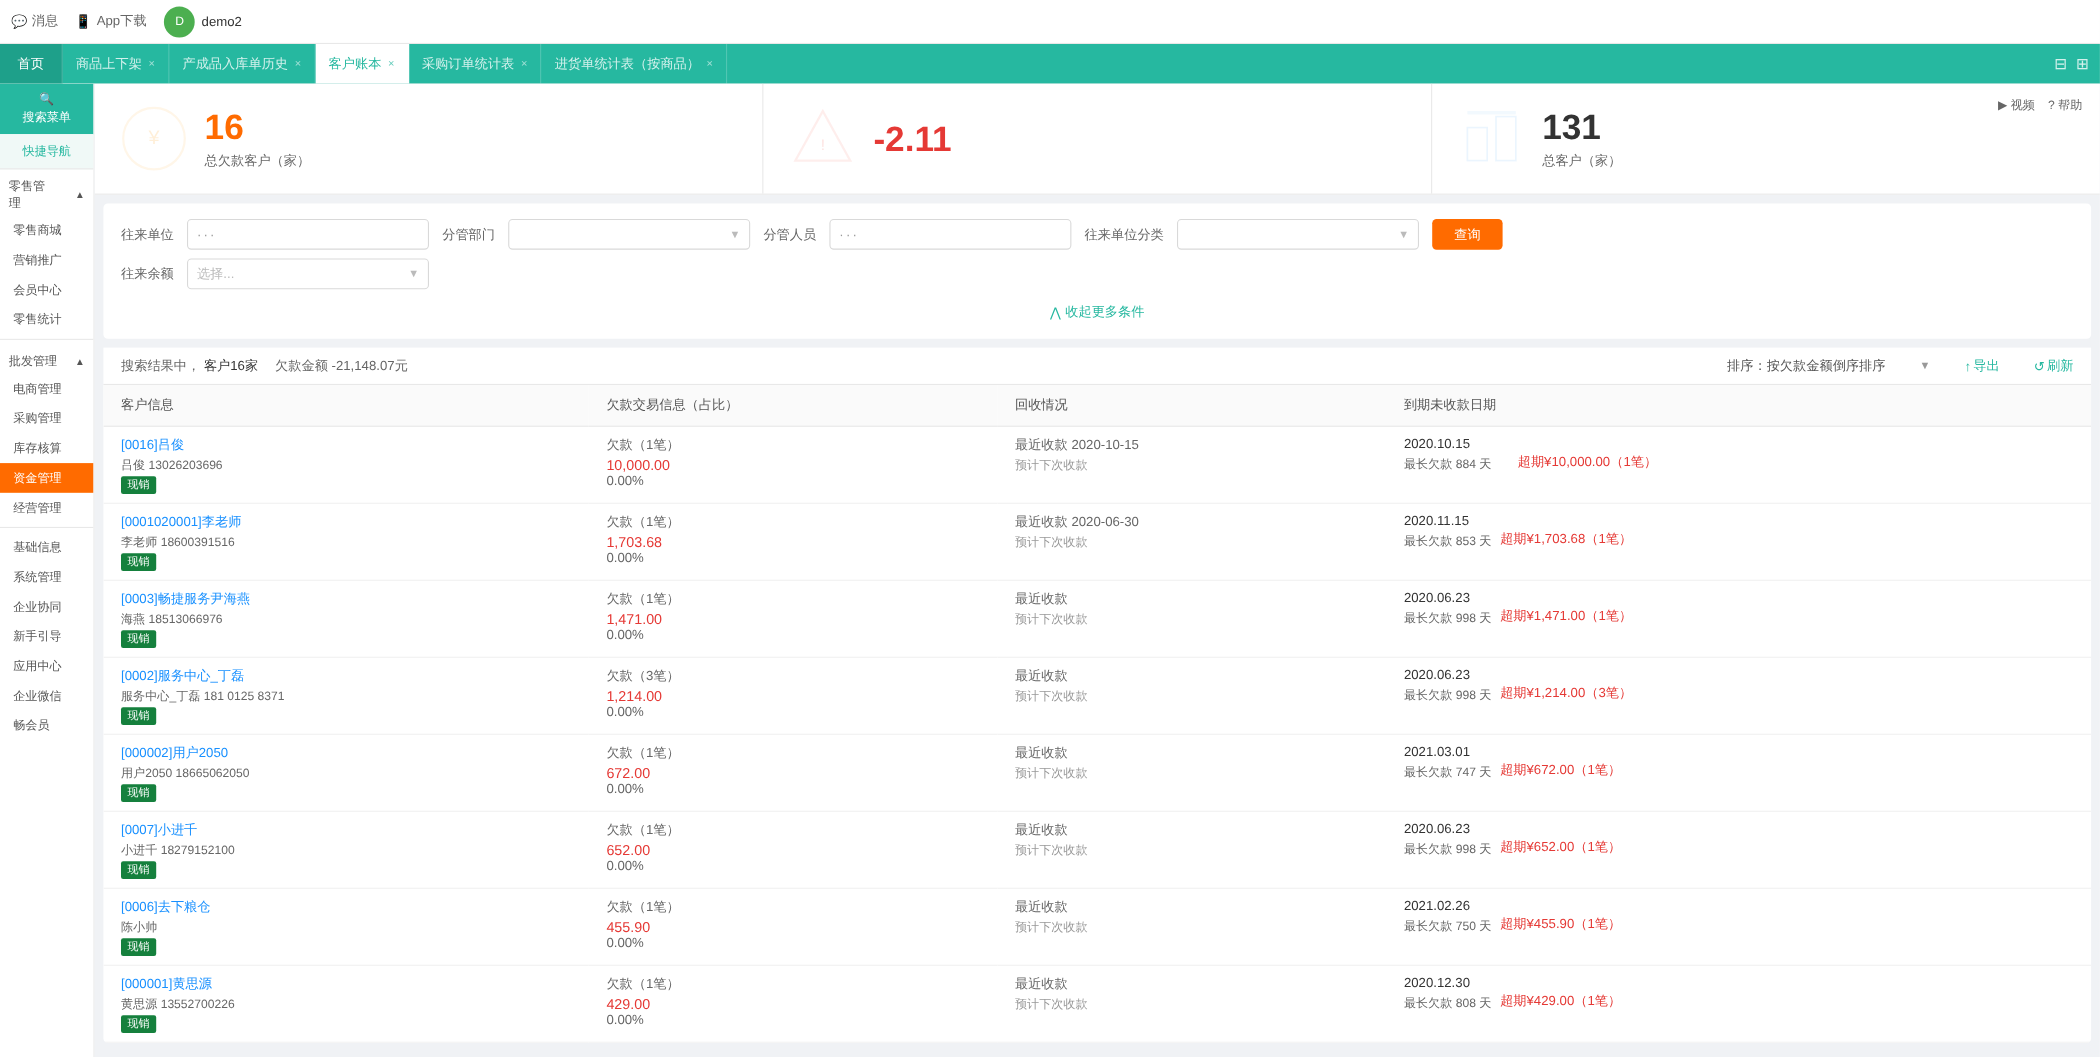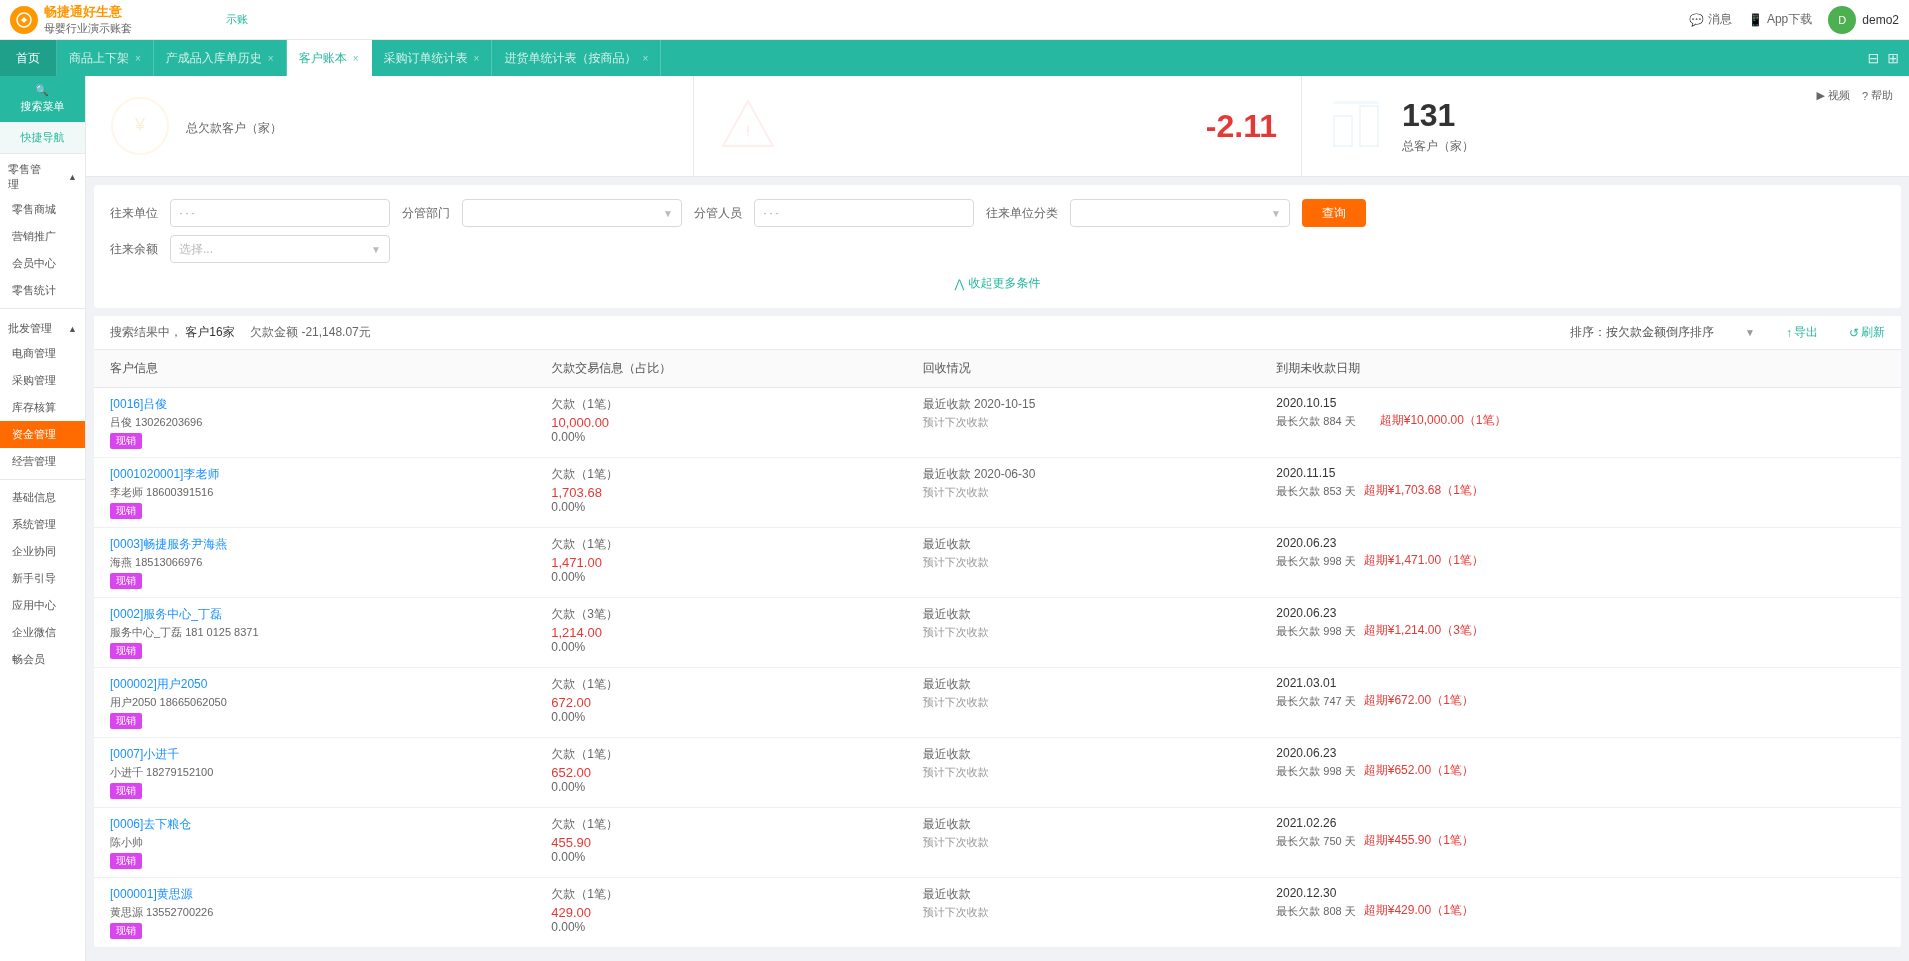--- a/index.html
+++ b/index.html
@@ -32,75 +32,60 @@
     .content-area { flex: 1; overflow-y: auto; background: #f0f2f5; }
 
     
     .stats-row { display: flex; background: #fff; border-bottom: 1px solid #e8e8e8; }
     .stat-card { flex: 1; display: flex; align-items: center; padding: 20px 24px; gap: 16px; border-right: 1px solid #e8e8e8; }
     .stat-card:last-child { border-right: none; }
     .stat-icon { width: 60px; height: 60px; display: flex; align-items: center; justify-content: center; }
     .stat-icon svg { opacity: 0.3; }
     .stat-info { flex: 1; }
     .stat-number { font-size: 32px; font-weight: bold; }
-    .stat-number.red { color: #e53935; text-align: right; }
+    .stat-number.red { color: #e53935; }
     .stat-number.orange { color: #ff6b00; }
     .stat-label { color: #666; font-size: 12px; margin-top: 4px; }
     .filter-row { display: flex; align-items: center; gap: 12px; margin-bottom: 8px; flex-wrap: wrap; }
     .filter-label { color: #666; font-size: 12px; white-space: nowrap; }
     .filter-input { border: 1px solid #d9d9d9; border-radius: 4px; padding: 4px 8px; font-size: 12px; color: #333; flex: 1; max-width: 220px; display: flex; align-items: center; justify-content: space-between; cursor: pointer; background: #fff; height: 28px; }
     .filter-select { border: 1px solid #d9d9d9; border-radius: 4px; padding: 4px 8px; font-size: 12px; color: #333; background: #fff; height: 28px; display: flex; align-items: center; justify-content: space-between; cursor: pointer; flex: 1; max-width: 220px; }
     .search-btn { background: #ff6b00; color: white; border: none; border-radius: 4px; padding: 5px 20px; font-size: 12px; cursor: pointer; height: 28px; }
 
     
     .table-container { background: #fff; margin: 0 8px 8px; border-radius: 0 0 4px 4px; overflow-x: auto; }
     .data-table { width: 100%; border-collapse: collapse; }
     .data-table thead tr { background: #fafafa; border-bottom: 1px solid #e8e8e8; }
     .data-table th { padding: 10px 16px; text-align: left; font-weight: 500; color: #555; font-size: 12px; white-space: nowrap; }
     .data-table td { padding: 8px 16px; border-bottom: 1px solid #f0f0f0; font-size: 12px; vertical-align: top; }
 
     .customer-name { color: #1890ff; cursor: pointer; font-size: 12px; }
     .customer-info-sub { color: #666; font-size: 11px; margin-top: 2px; }
     .tag { display: inline-block; padding: 1px 6px; border-radius: 2px; font-size: 10px; margin-top: 3px; }
-    .tag-green { background: #d946ef; color: white; }
+    .tag-green { background: #15803d; color: white; }
 
     .debt-count { color: #666; font-size: 12px; }
     .debt-amount { color: #e53935; font-size: 13px; font-weight: 500; margin-top: 2px; }
     .debt-percent { color: #666; font-size: 12px; }
 
     .return-date { color: #666; font-size: 12px; }
     .return-sub { color: #999; font-size: 11px; margin-top: 2px; }
 
     .overdue-date { color: #333; font-size: 12px; }
     .overdue-days { color: #666; font-size: 11px; margin-top: 2px; }
     .overdue-amount { color: #e53935; font-size: 12px; cursor: pointer; }
 
     .dropdown-arrow { color: #bbb; font-size: 10px; }
   </style>
 </head>
 <body>
 
 <div class="app-container">
 
   <div class="top-bar">
-    <div class="top-bar-left">
-      <div style="width:200px; display:flex; align-items:center; gap:6px;">
-        <div class="logo-icon">
-          <svg width="18" height="18" viewBox="0 0 18 18" fill="white">
-            <circle cx="9" cy="9" r="7" fill="none" stroke="white" stroke-width="1.5"></circle>
-            <path d="M6 9 L9 6 L12 9 L9 12 Z" fill="white"></path>
-          </svg>
-        </div>
-        <div>
-          <div class="logo-text">畅捷通好生意</div>
-          <div class="logo-sub">母婴行业演示账套</div>
-        </div>
-      </div>
-      <div style="color:#26b8a0; font-size:11px; cursor:pointer; margin-left:8px;">示账</div>
-    </div>
     <div class="top-bar-right">
       <div class="top-action">
         <span>💬</span>
         <span>消息</span>
       </div>
       <div class="top-action">
         <span>📱</span>
         <span>App下载</span>
       </div>
       <div style="display:flex;align-items:center;gap:6px;cursor:pointer;">
@@ -220,20 +205,21 @@
       <div class="stats-row">
 
         <div class="stat-card">
           <div class="stat-icon">
             <svg width="60" height="60" viewBox="0 0 60 60">
               <circle cx="30" cy="30" r="28" fill="none" stroke="#ff9800" stroke-width="2" opacity="0.3"></circle>
               <text x="30" y="35" text-anchor="middle" fill="#ff9800" opacity="0.5" font-size="18">¥</text>
             </svg>
           </div>
           <div class="stat-info">
+            <div class="stat-number orange">16</div>
             <div class="stat-label">总欠款客户（家）</div>
           </div>
         </div>
 
         <div class="stat-card">
           <div class="stat-icon">
             <svg width="60" height="60" viewBox="0 0 60 60">
               <polygon points="30,5 55,50 5,50" fill="none" stroke="#f44336" stroke-width="2" opacity="0.3"></polygon>
               <text x="30" y="40" text-anchor="middle" fill="#f44336" opacity="0.5" font-size="14">!</text>
             </svg>

